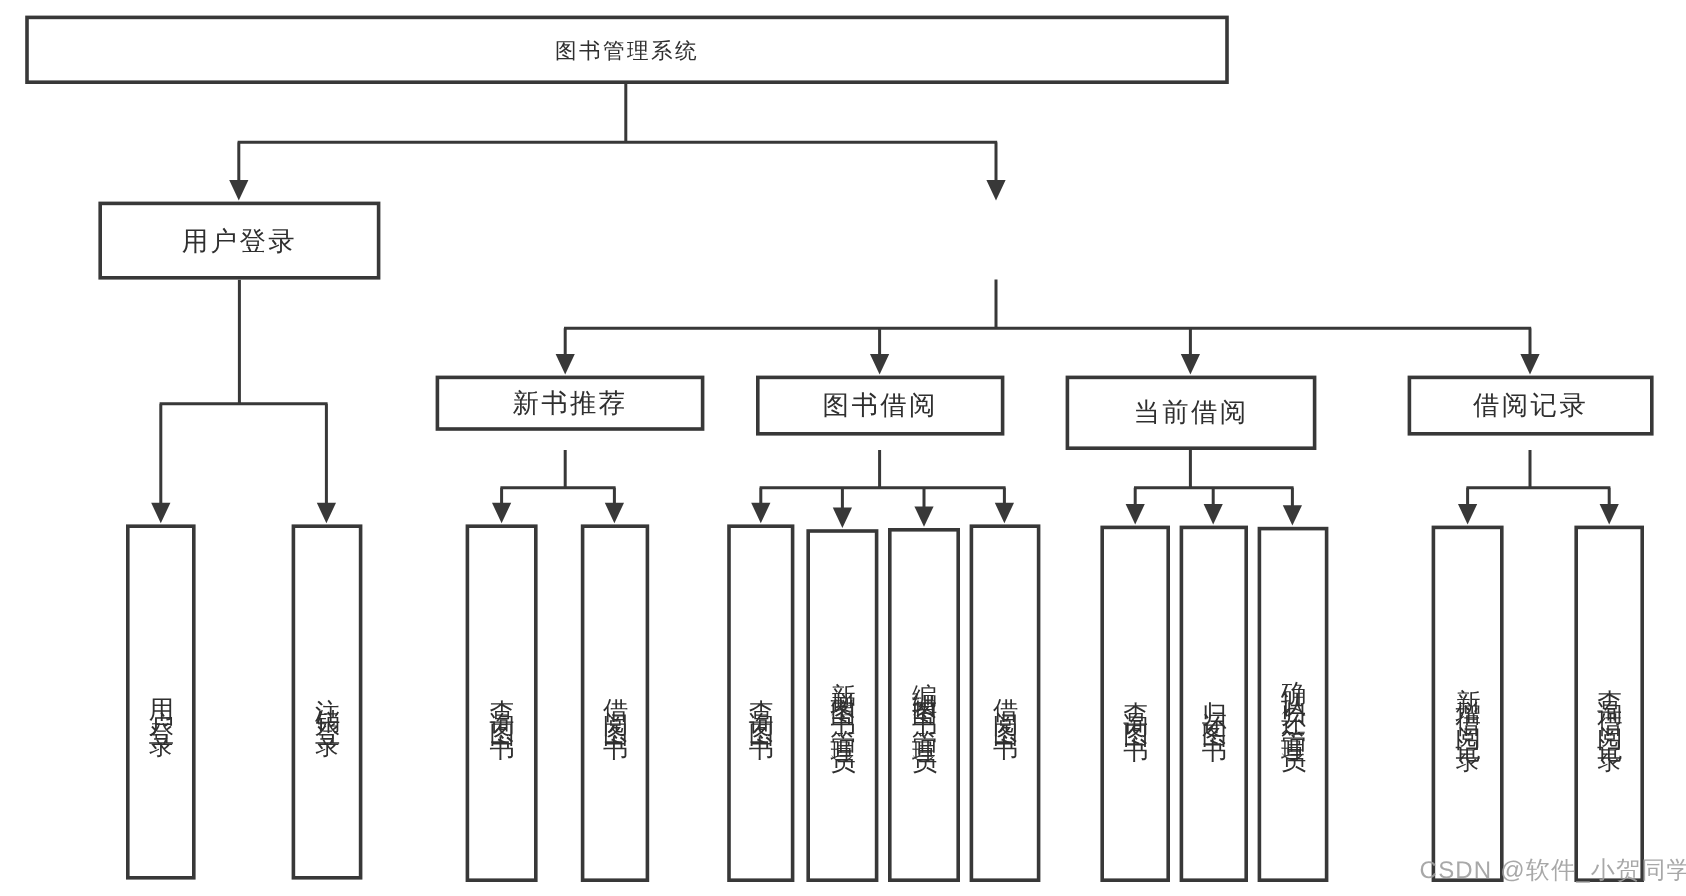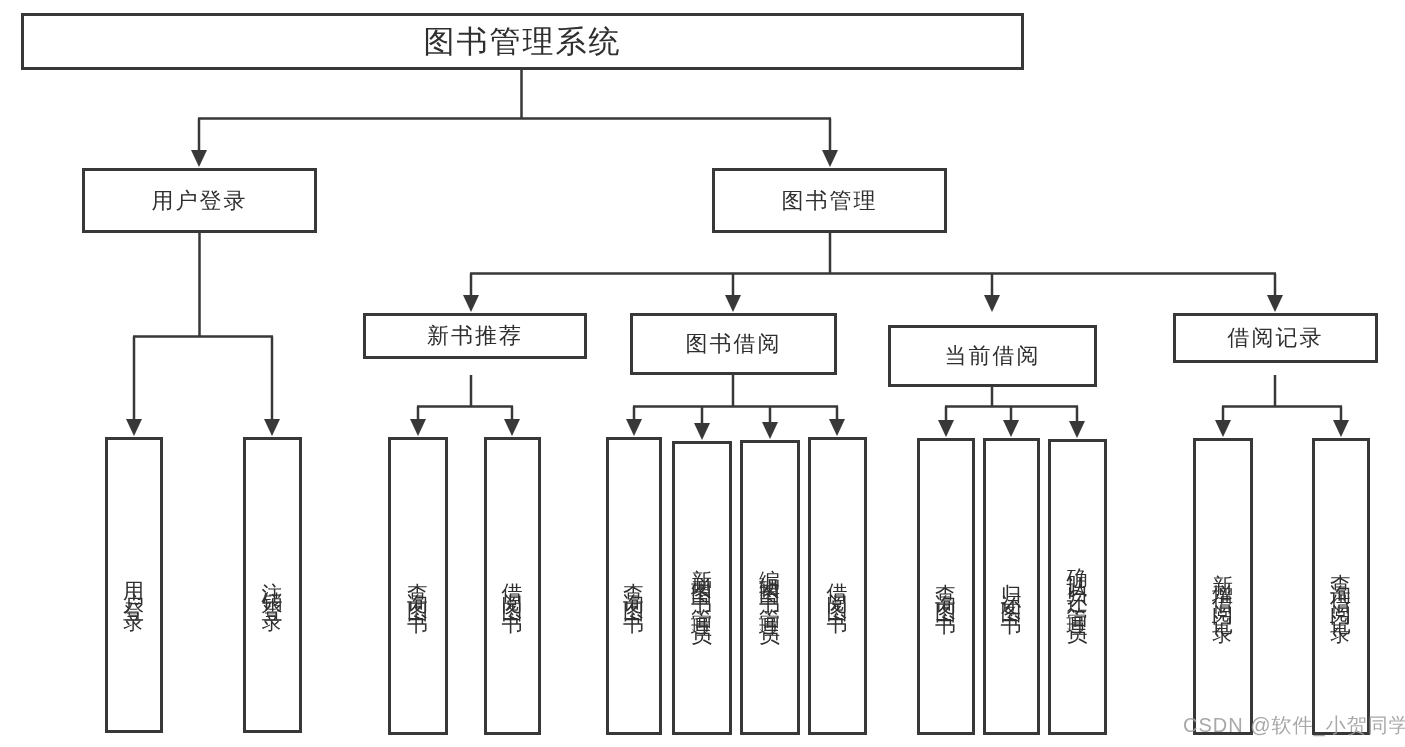--- a/index.html
+++ b/index.html
@@ -7,21 +7,21 @@
     position:relative;width:1405px;height:747px;background:#fff;overflow:hidden;
     font-family:"Liberation Sans","DejaVu Sans",sans-serif;color:#2f2f2f;
   }
   #connector-svg{position:absolute;left:0;top:0;width:1405px;height:747px;}
   .box{
     position:absolute;box-sizing:border-box;background:#fff;
     border:3px solid #383838;display:flex;align-items:center;justify-content:center;
     z-index:2;
   }
   .hlabel{font-size:22px;letter-spacing:2px;color:#2f2f2f;white-space:nowrap;}
-  .root .hlabel{font-size:31px;}
+  .root .hlabel{font-size:18px;}
   .vbox{
     writing-mode:vertical-rl;text-orientation:mixed;
   }
   .vlabel{
     font-size:21px;letter-spacing:10px;color:#2f2f2f;line-height:1;
   }
   .vlabel.long{letter-spacing:8px;}
   .watermark{
     position:absolute;left:1183px;top:712px;z-index:5;
     font-size:20px;color:rgba(158,158,158,0.9);letter-spacing:1px;white-space:nowrap;
@@ -91,31 +91,28 @@
     </g>
   </svg>
 
   <div class="box root" style="left:21px;top:13px;width:1003px;height:57px;">
     <span class="hlabel">图书管理系统</span>
   </div>
 
   <div class="box" style="left:82px;top:168px;width:235px;height:65px;">
     <span class="hlabel">用户登录</span>
   </div>
-  <div class="box" style="left:712px;top:168px;width:235px;height:65px;">
-    <span class="hlabel">图书管理</span>
-  </div>
 
   <div class="box" style="left:363px;top:313px;width:224px;height:46px;">
     <span class="hlabel">新书推荐</span>
   </div>
-  <div class="box" style="left:630px;top:313px;width:207px;height:62px;">
+  <div class="box" style="left:630px;top:313px;width:207px;height:50px;">
     <span class="hlabel">图书借阅</span>
   </div>
-  <div class="box" style="left:888px;top:325px;width:209px;height:62px;">
+  <div class="box" style="left:888px;top:313px;width:209px;height:62px;">
     <span class="hlabel">当前借阅</span>
   </div>
   <div class="box" style="left:1173px;top:313px;width:205px;height:50px;">
     <span class="hlabel">借阅记录</span>
   </div>
 
   <div class="box vbox" style="left:105px;top:437px;width:58px;height:296px;">
     <span class="vlabel">用户登录</span>
   </div>
   <div class="box vbox" style="left:243px;top:437px;width:59px;height:296px;">

